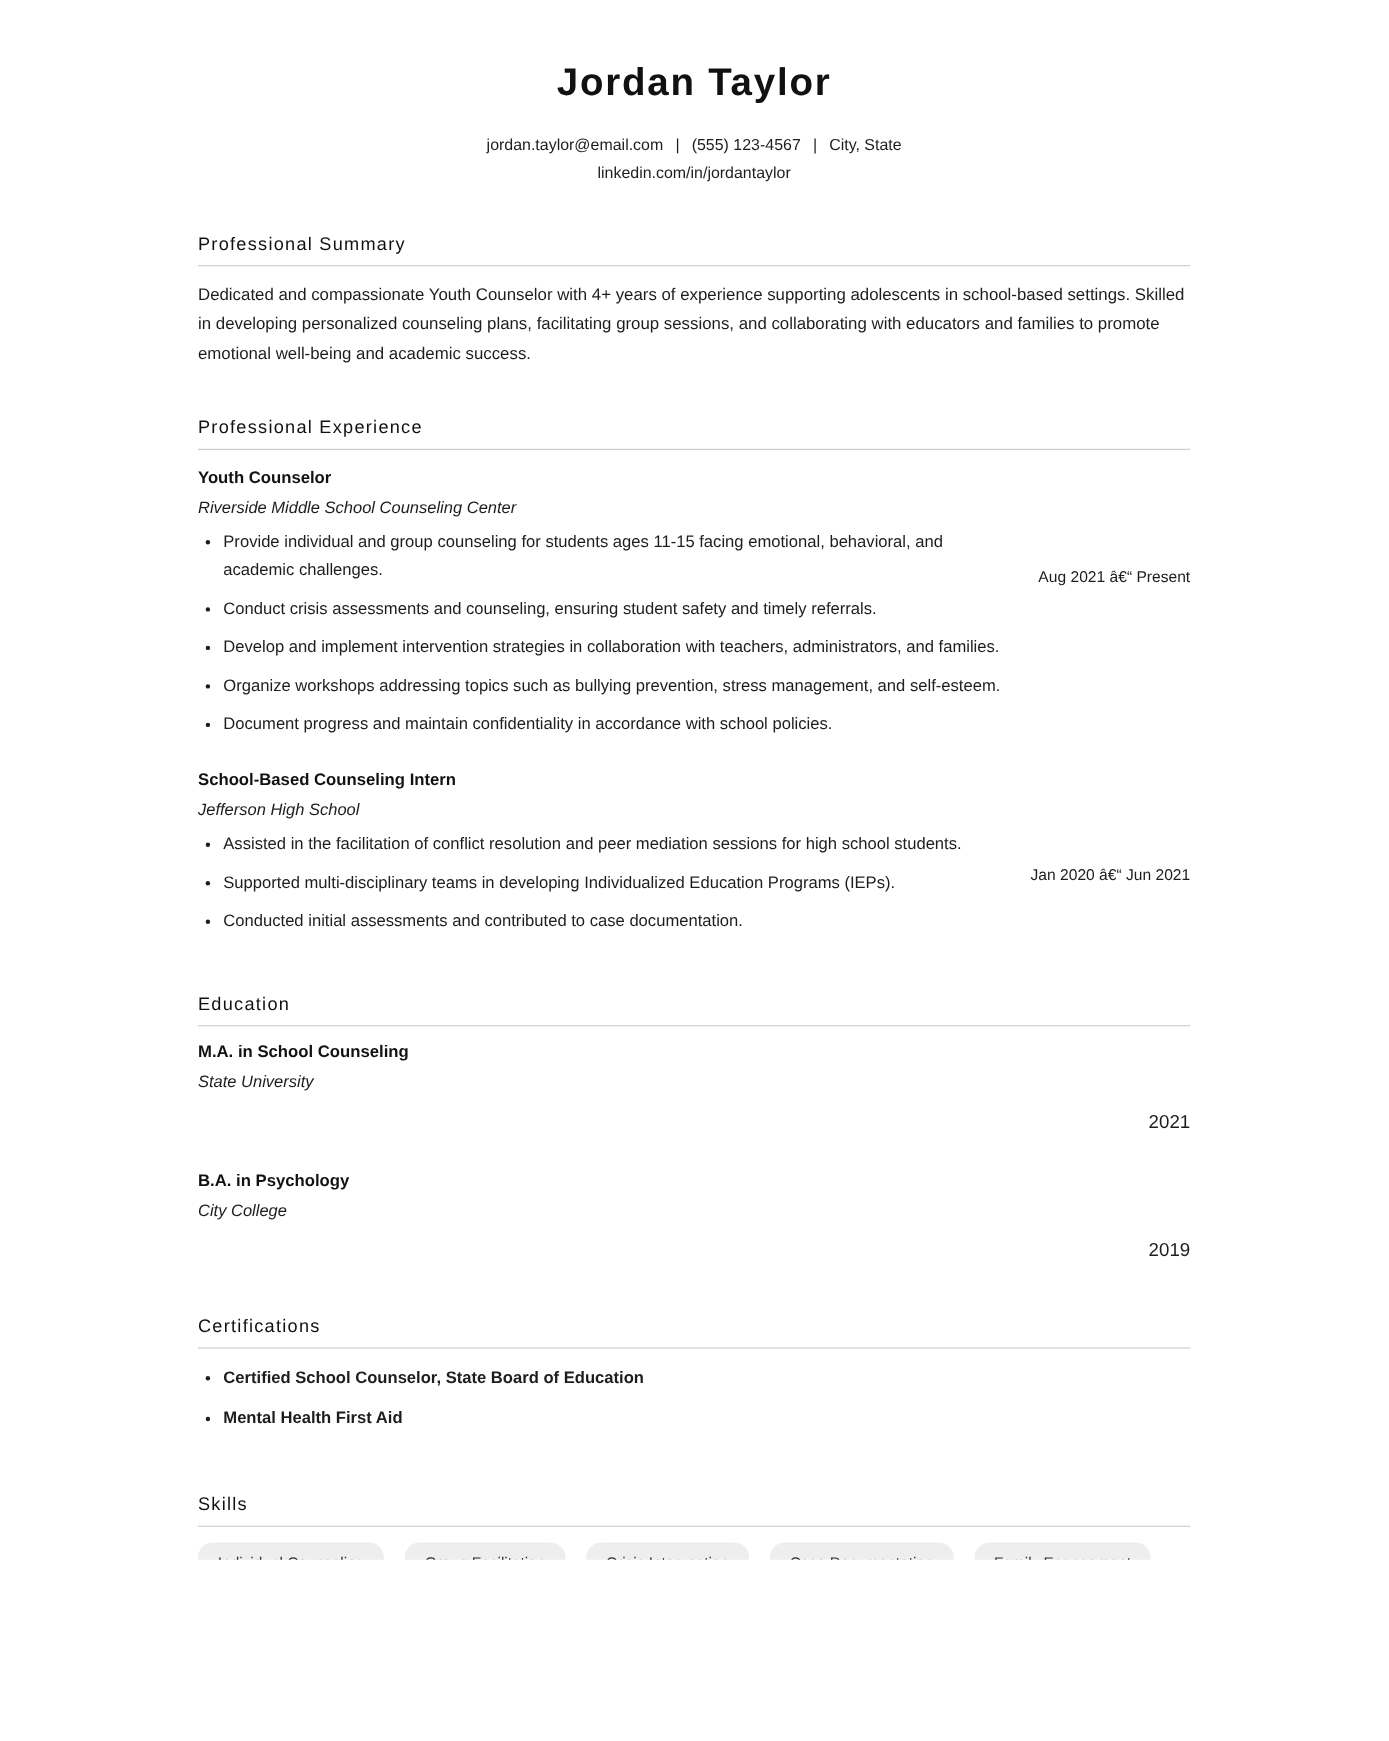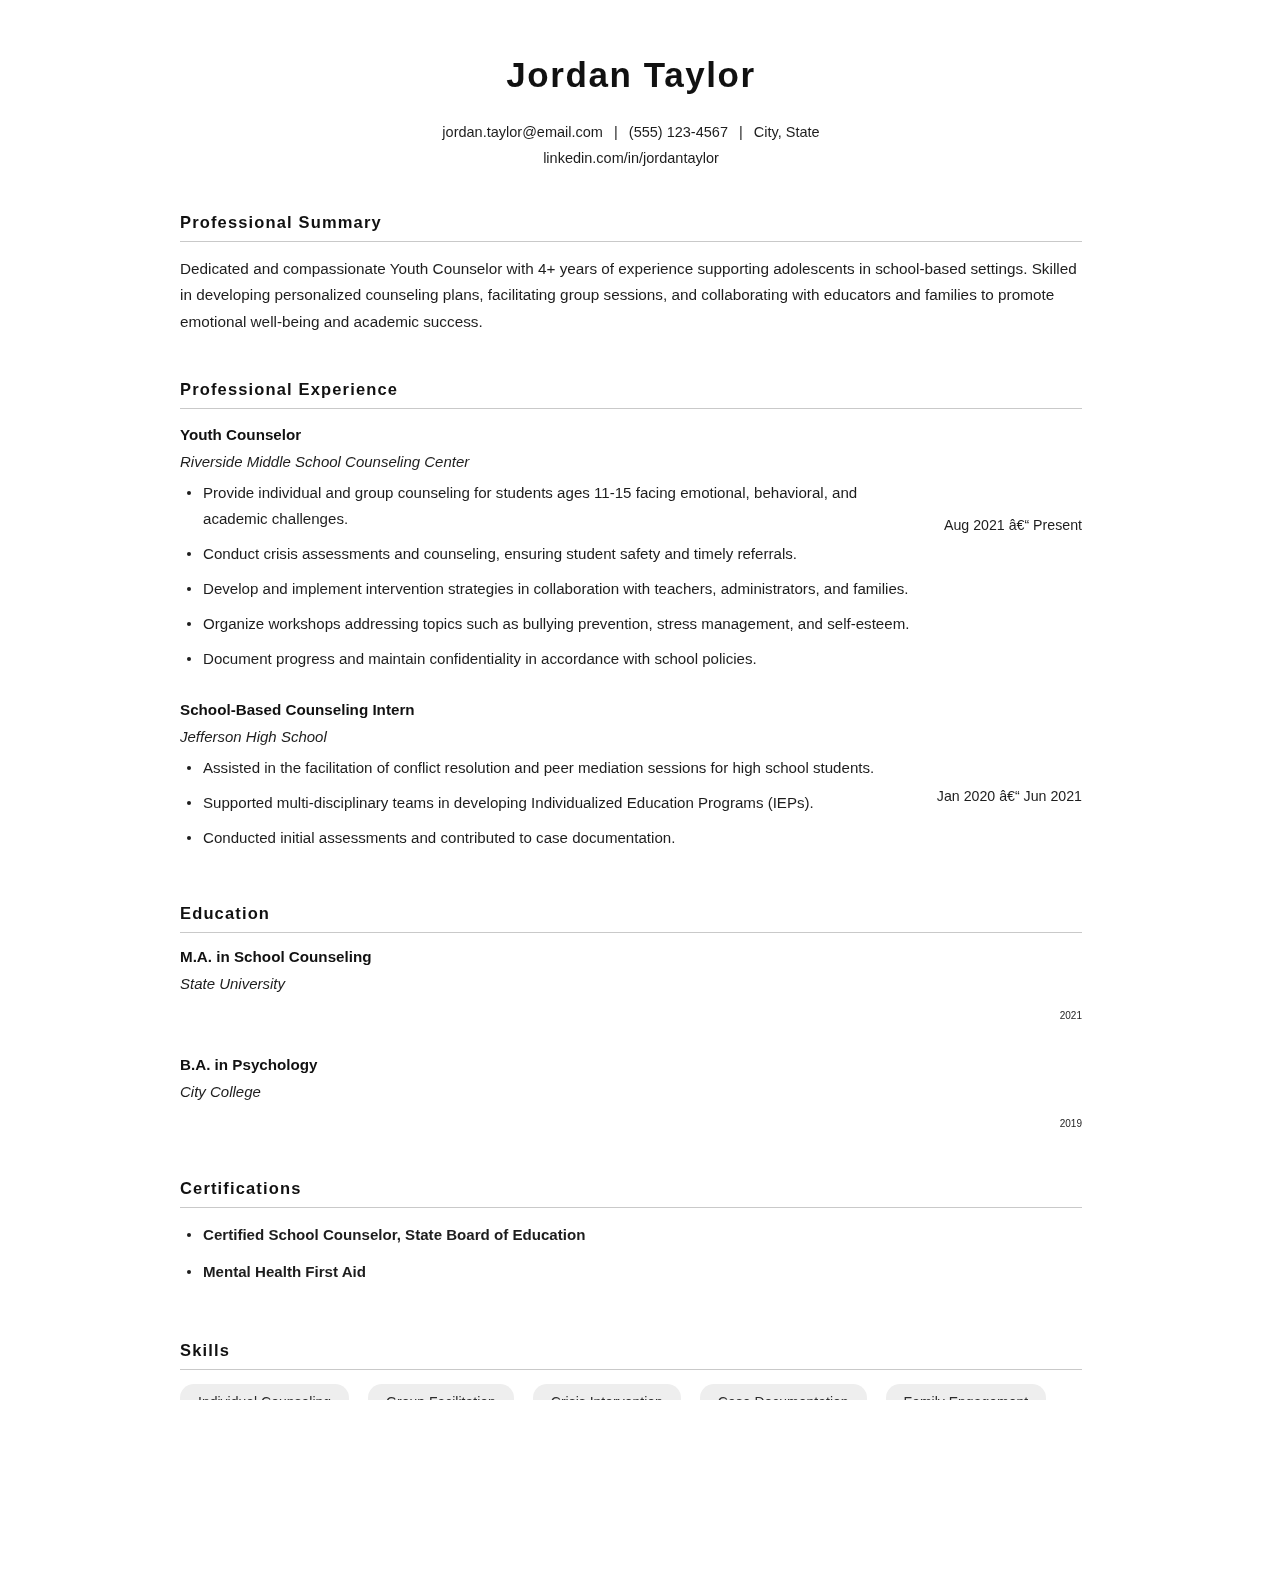--- a/index.html
+++ b/index.html
@@ -63,21 +63,21 @@
   .contact-line .contact-second {
     display: block;
   }
 
   
   .section {
     margin-top: 0;
   }
   .section-title {
     font-size: 16.5px;
-    font-weight: bold;
+    font-weight: normal;
     letter-spacing: 1.15px;
     color: #111111;
     margin: 0;
     padding-bottom: 9px;
   }
   .section-rule {
     border: 0;
     border-top: 1px solid #c9c9c9;
     margin: 0 0 14px 0;
     height: 0;
@@ -174,21 +174,21 @@
   .edu-school {
     font-size: 15px;
     font-style: italic;
     color: #1d1d1d;
     margin: 0;
     line-height: 1.3;
   }
   .edu-year {
     display: block;
     text-align: right;
-    font-size: 10px;
+    font-size: 17px;
     color: #1d1d1d;
     margin-top: 17px;
   }
 
   
   .skills-wrap {
     position: relative;
     height: 16px;
     overflow: hidden;
     margin-top: 1px;

